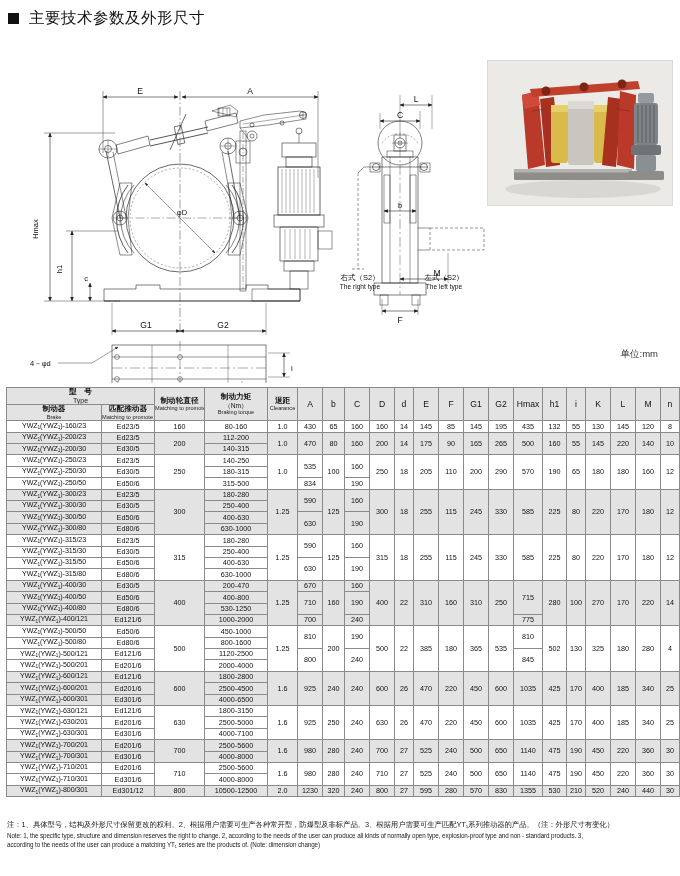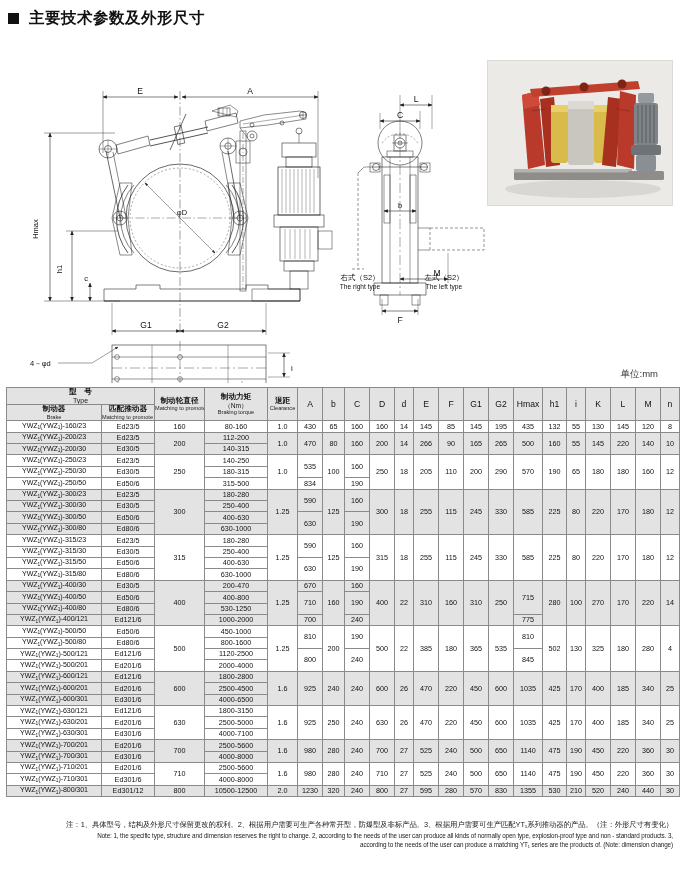--- a/index.html
+++ b/index.html
@@ -25,21 +25,21 @@
   .hdr-square {
     display: inline-block;
     width: 11px; height: 11px;
     background: #111;
     flex: 0 0 auto;
     position: relative;
     top: 1px;
   }
   .hdr-cn {
     font-size: 15.5px;
-    font-weight: bold;
+    font-weight: normal;
     letter-spacing: 0.5px;
     color: #111;
     white-space: nowrap;
   }
   .hdr-en {
     font-size: 11.5px;
     font-weight: bold;
     color: #111;
     letter-spacing: -0.1px;
     white-space: nowrap;
@@ -54,21 +54,21 @@
   .photo-box {
     position: absolute;
     left: 487px; top: 27px;
     width: 186px; height: 146px;
     background: linear-gradient(145deg,#eceae6 0%,#e2e0dc 45%,#d8d6d2 100%);
     border: 1px solid #dcdad6;
     overflow: hidden;
   }
   .unit-label {
     position: absolute;
-    right: 22px; bottom: 2px;
+    right: 22px; bottom: 22px;
     font-size: 9.5px;
     color: #333;
   }
   .svgwrap { position: absolute; left: 0; top: 0; }
 
   
   .table-wrap {
     padding: 4px 6px;
   }
   table.spec {
@@ -97,21 +97,20 @@
   .hdr-letter { font-size: 8.6px; }
   .shade { background: #e3e3e3; }
   .plain { background: #ffffff; }
   td.model { text-align: center; font-size: 7.1px; letter-spacing: -0.1px; }
   sub { font-size: 4.8px; vertical-align: baseline; position: relative; top: 1.5px; }
 
   
   .notes {
     padding: 19px 7px 0 7px;
     color: #1a1a1a;
-    text-align: right;
   }
   .note-cn {
     font-size: 7.4px;
     line-height: 1.35;
     margin-bottom: 2px;
     letter-spacing: -0.1px;
   }
   .note-en {
     font-size: 6.3px;
     line-height: 1.4;
@@ -528,21 +527,21 @@
           <td class="model shade">YWZ<sub>1</sub>(YWZ<sub>1</sub>)-200/23</td>
           <td class="shade">Ed23/5</td>
           <td class="shade" rowspan="2">200</td>
           <td class="shade">112-200</td>
           <td class="shade" rowspan="2">1.0</td>
           <td class="shade" rowspan="2">470</td>
           <td class="shade" rowspan="2">80</td>
           <td class="shade" rowspan="2">160</td>
           <td class="shade" rowspan="2">200</td>
           <td class="shade" rowspan="2">14</td>
-          <td class="shade" rowspan="2">266</td>
+          <td class="shade" rowspan="2">175</td>
           <td class="shade" rowspan="2">90</td>
           <td class="shade" rowspan="2">165</td>
           <td class="shade" rowspan="2">265</td>
           <td class="shade" rowspan="2">500</td>
           <td class="shade" rowspan="2">160</td>
           <td class="shade" rowspan="2">55</td>
           <td class="shade" rowspan="2">145</td>
           <td class="shade" rowspan="2">220</td>
           <td class="shade" rowspan="2">140</td>
           <td class="shade" rowspan="2">10</td>

